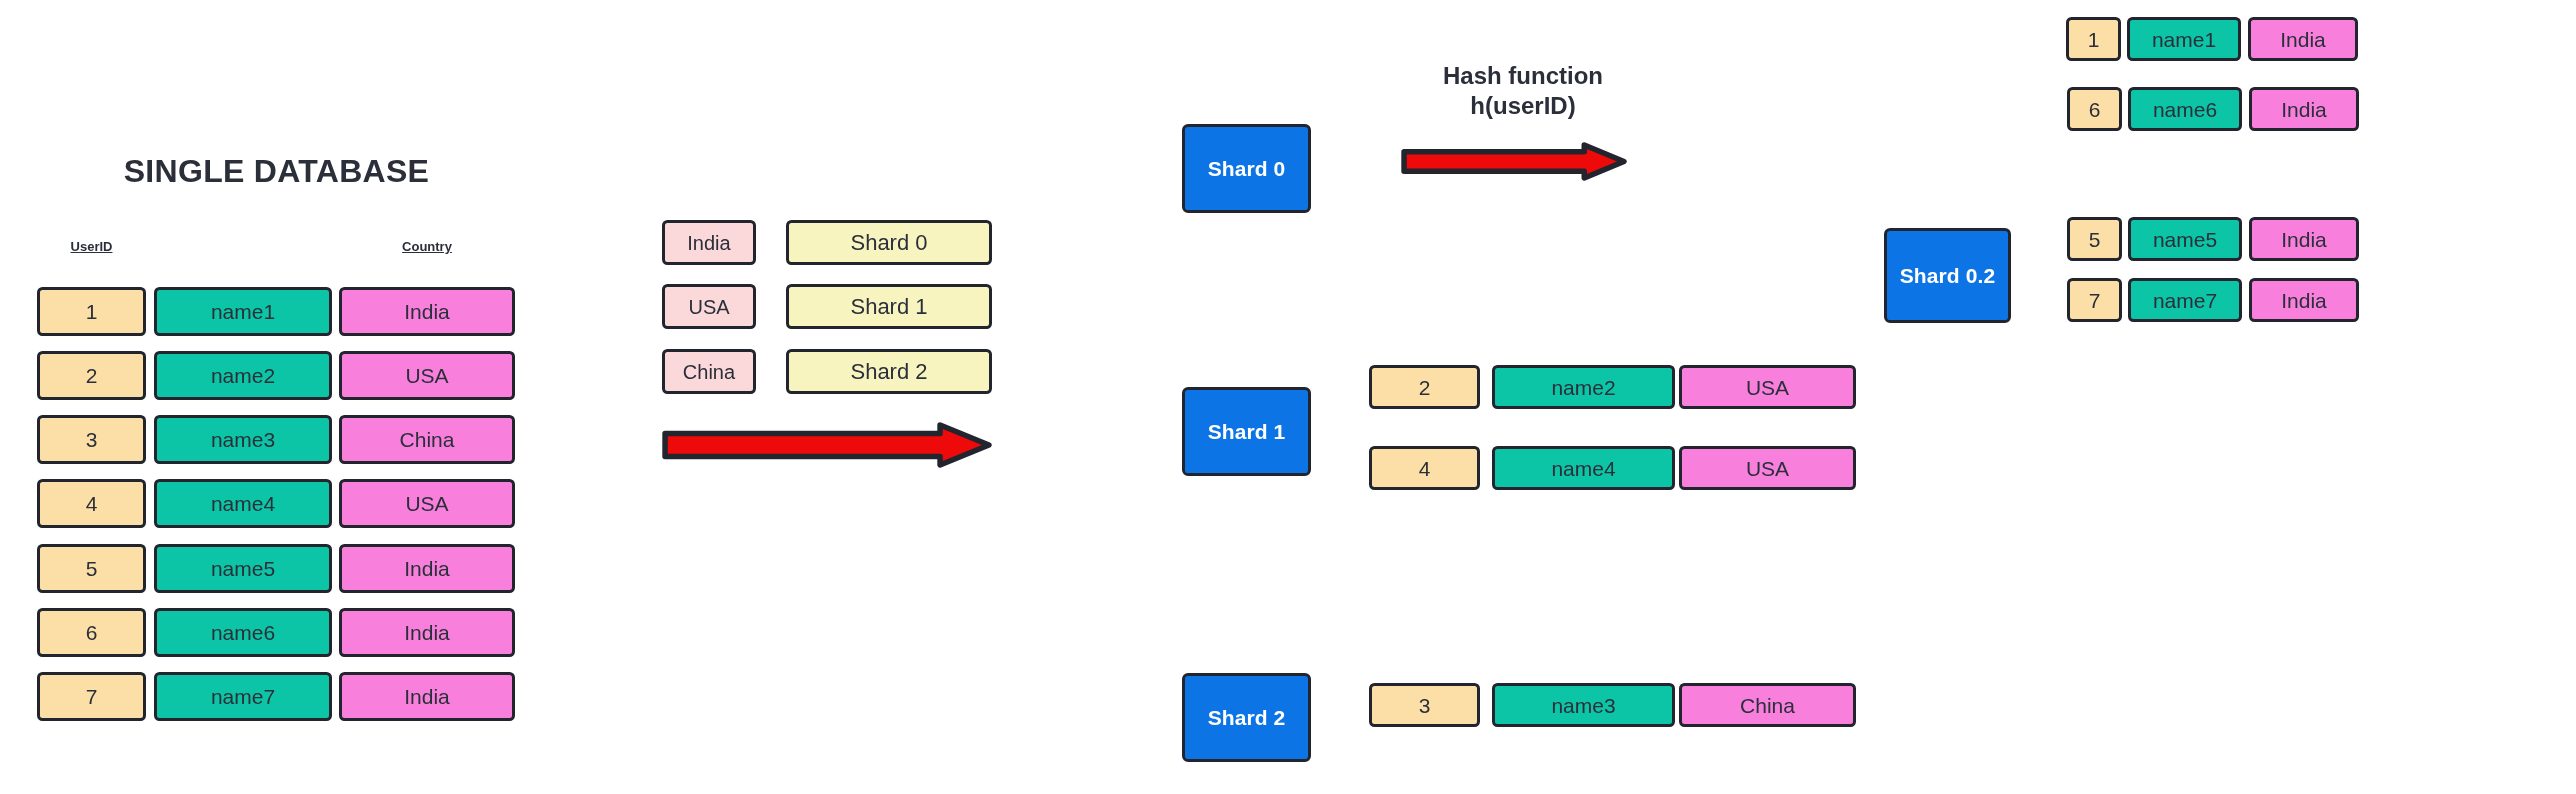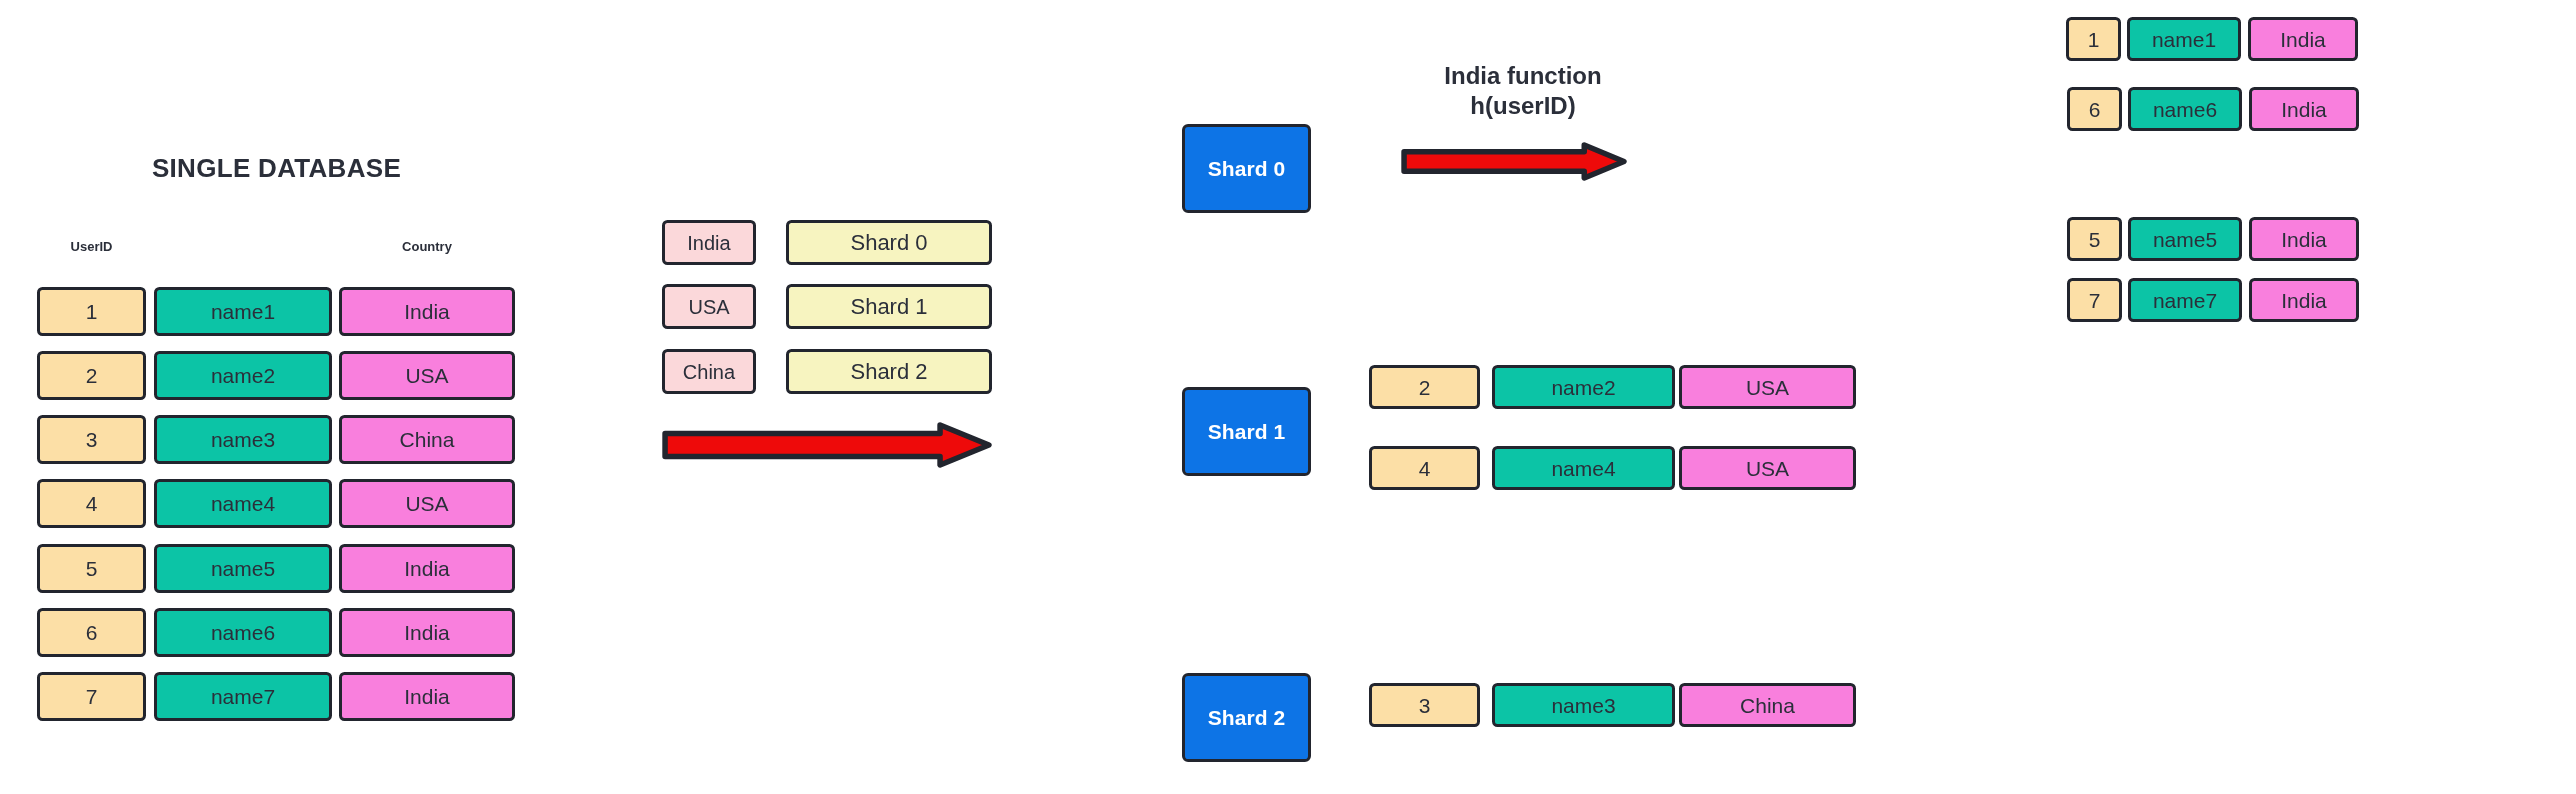--- a/index.html
+++ b/index.html
@@ -30,26 +30,26 @@
     border:3.7px solid #22252e;border-radius:6.1px;
     background:#0d74e6;
     display:flex;align-items:center;justify-content:center;
     color:#ffffff;font-weight:bold;font-size:21px;letter-spacing:0.1px;
     font-family:"Liberation Sans", sans-serif;
     white-space:nowrap;
   }
 
   
   .title{
-    position:absolute;font-weight:bold;font-size:26px;color:#2b2f3a;
+    position:absolute;font-weight:bold;font-size:32px;color:#2b2f3a;
     letter-spacing:0.3px;white-space:nowrap;
   }
   .colhead{
     position:absolute;font-weight:bold;font-size:13px;color:#2b2f3a;
-    text-align:center;white-space:nowrap;
+    text-align:center;white-space:nowrap;text-decoration:underline;
   }
   .hashlabel{
     position:absolute;font-weight:bold;font-size:24px;color:#2b2f3a;
     text-align:center;line-height:1.25;white-space:nowrap;
   }
   .hashlabel span{display:block;}
 
   
   .arrow{position:absolute;}
   .arrow svg{display:block;width:100%;height:100%;}
@@ -102,21 +102,21 @@
   <div class="cell key" style="left:662px;top:349px;width:94px;height:45px;">China</div>
   <div class="cell shardv" style="left:786px;top:349px;width:206px;height:45px;">Shard 2</div>
 
   <div class="arrow" style="left:662px;top:422px;width:330px;height:46px;">
     <svg viewBox="0 0 540 76" preserveAspectRatio="none">
       <path d="M5,19 L455,19 L455,5 L535,38 L455,71 L455,57 L5,57 Z" fill="#ee0a0a" stroke="#22252e" stroke-width="9" stroke-linejoin="round"></path>
     </svg>
   </div>
 
   <div class="hashlabel" style="left:1376px;top:61px;width:294px;">
-    <span>India function</span>
+    <span>Hash function</span>
     <span>h(userID)</span>
   </div>
 
   <div class="arrow" style="left:1401px;top:142px;width:226px;height:39px;">
     <svg viewBox="0 0 370 64" preserveAspectRatio="none">
       <path d="M5,16 L300,16 L300,5 L365,32 L300,59 L300,48 L5,48 Z" fill="#ee0a0a" stroke="#22252e" stroke-width="9" stroke-linejoin="round"></path>
     </svg>
   </div>
 
   <div class="shardbox" style="left:1182px;top:124px;width:129px;height:89px;">Shard 0</div>
@@ -139,20 +139,21 @@
 
 
   <div class="cell id" style="left:2066px;top:17px;width:55px;height:44px;">1</div>
   <div class="cell name" style="left:2127px;top:17px;width:114px;height:44px;">name1</div>
   <div class="cell country" style="left:2248px;top:17px;width:110px;height:44px;">India</div>
 
   <div class="cell id" style="left:2067px;top:87px;width:55px;height:44px;">6</div>
   <div class="cell name" style="left:2128px;top:87px;width:114px;height:44px;">name6</div>
   <div class="cell country" style="left:2249px;top:87px;width:110px;height:44px;">India</div>
 
+  <div class="shardbox" style="left:1884px;top:228px;width:127px;height:95px;">Shard 0.2</div>
 
   <div class="cell id" style="left:2067px;top:217px;width:55px;height:44px;">5</div>
   <div class="cell name" style="left:2128px;top:217px;width:114px;height:44px;">name5</div>
   <div class="cell country" style="left:2249px;top:217px;width:110px;height:44px;">India</div>
 
   <div class="cell id" style="left:2067px;top:278px;width:55px;height:44px;">7</div>
   <div class="cell name" style="left:2128px;top:278px;width:114px;height:44px;">name7</div>
   <div class="cell country" style="left:2249px;top:278px;width:110px;height:44px;">India</div>
 
 </div>

